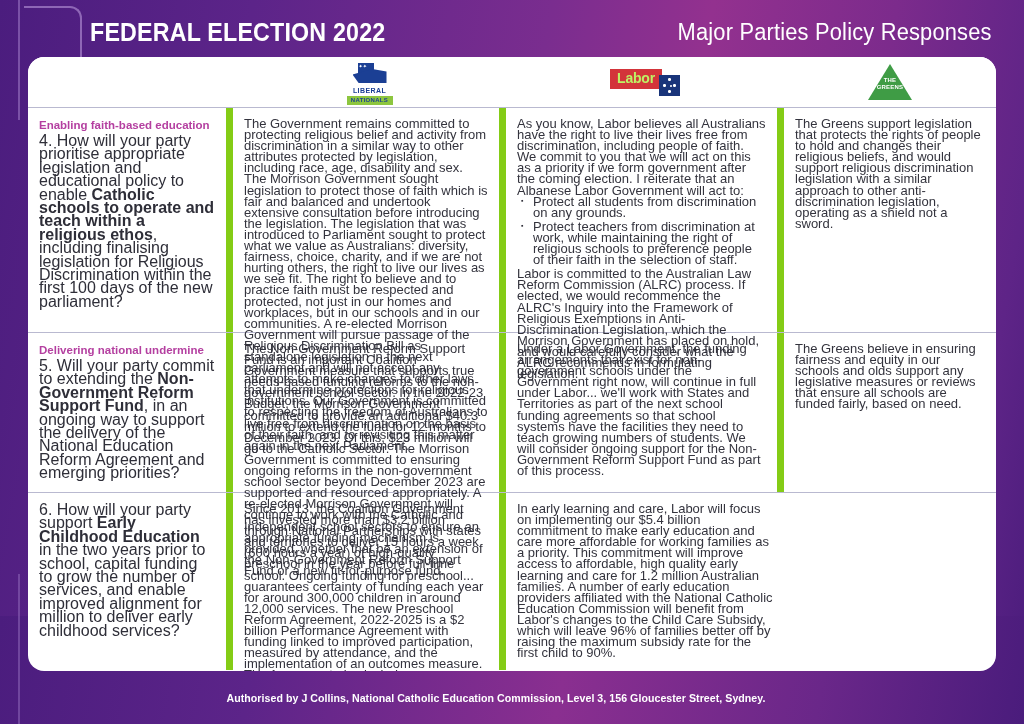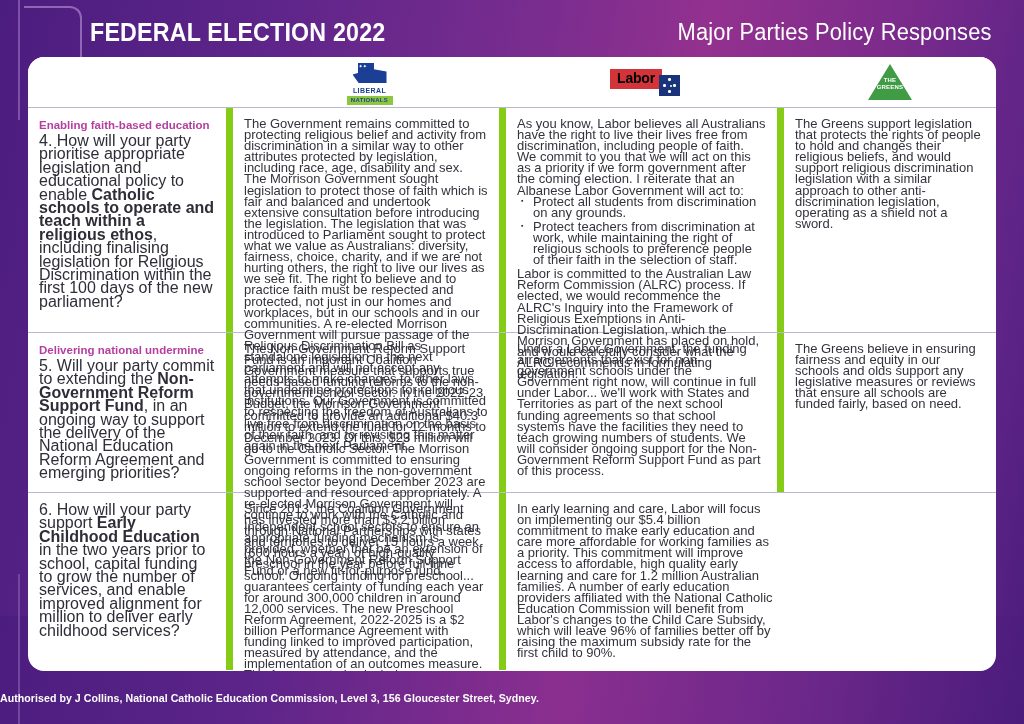--- a/index.html
+++ b/index.html
@@ -139,21 +139,21 @@
     letter-spacing: .3px;
     text-align: center;
     padding: 1px 3px;
     line-height: 7px;
   }
 
   
   .alp-logo { display: flex; align-items: flex-start; height: 26px; }
   .alp-box {
     background: #d3343a;
-    color: #000000;
+    color: #bef264;
     font-size: 14px;
     font-weight: bold;
     padding: 2px 7px 3px 7px;
     line-height: 15px;
     letter-spacing: -.2px;
   }
   .alp-flag {
     width: 21px; height: 21px;
     background: #19347a;
     margin-top: 6px; margin-left: -3px;
@@ -245,21 +245,21 @@
     color: #33333d;
   }
 
   
   .footer {
     position: absolute;
     left: 0; right: 0; bottom: 0;
     height: 53px;
     display: flex;
     align-items: center;
-    justify-content: flex-start;
+    justify-content: center;
     padding-right: 32px;
   }
   .footer-text {
     color: #ffffff;
     font-size: 10.6px;
     font-weight: bold;
     letter-spacing: .05px;
   }
 </style>
 </head>

